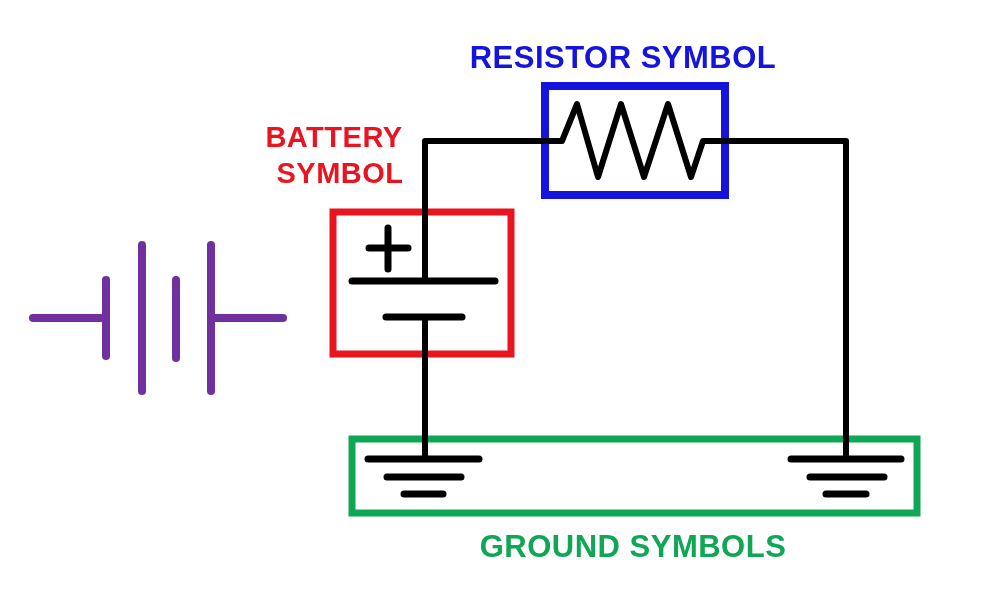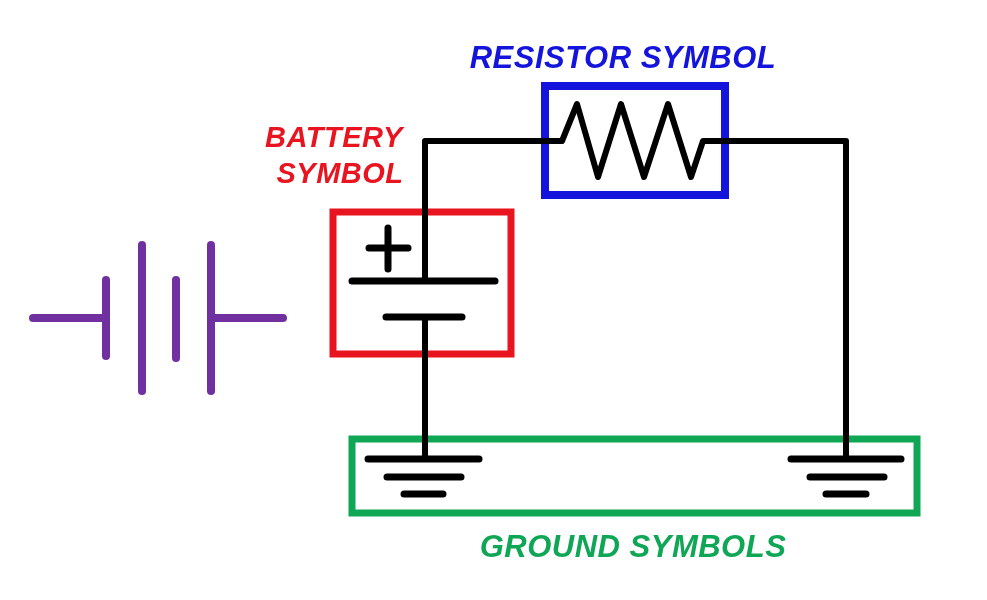--- a/index.html
+++ b/index.html
@@ -7,21 +7,20 @@
     padding: 0;
     background: #ffffff;
   }
   .stage {
     position: relative;
     width: 987px;
     height: 600px;
     background: #ffffff;
     overflow: hidden;
     font-family: "Liberation Sans", sans-serif;
-    font-style: italic;
   }
   .stage svg {
     position: absolute;
     left: 0;
     top: 0;
     width: 987px;
     height: 600px;
   }
   .dia-label {
     font-family: "Liberation Sans", sans-serif;

